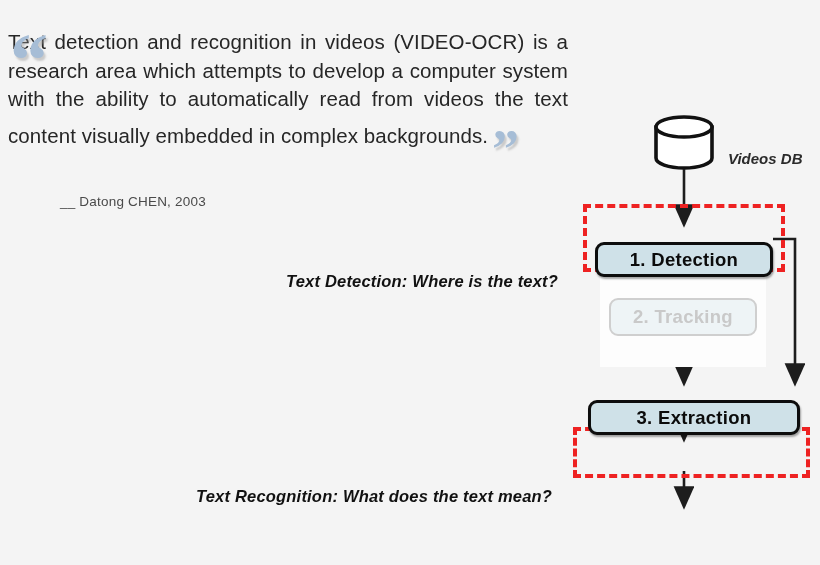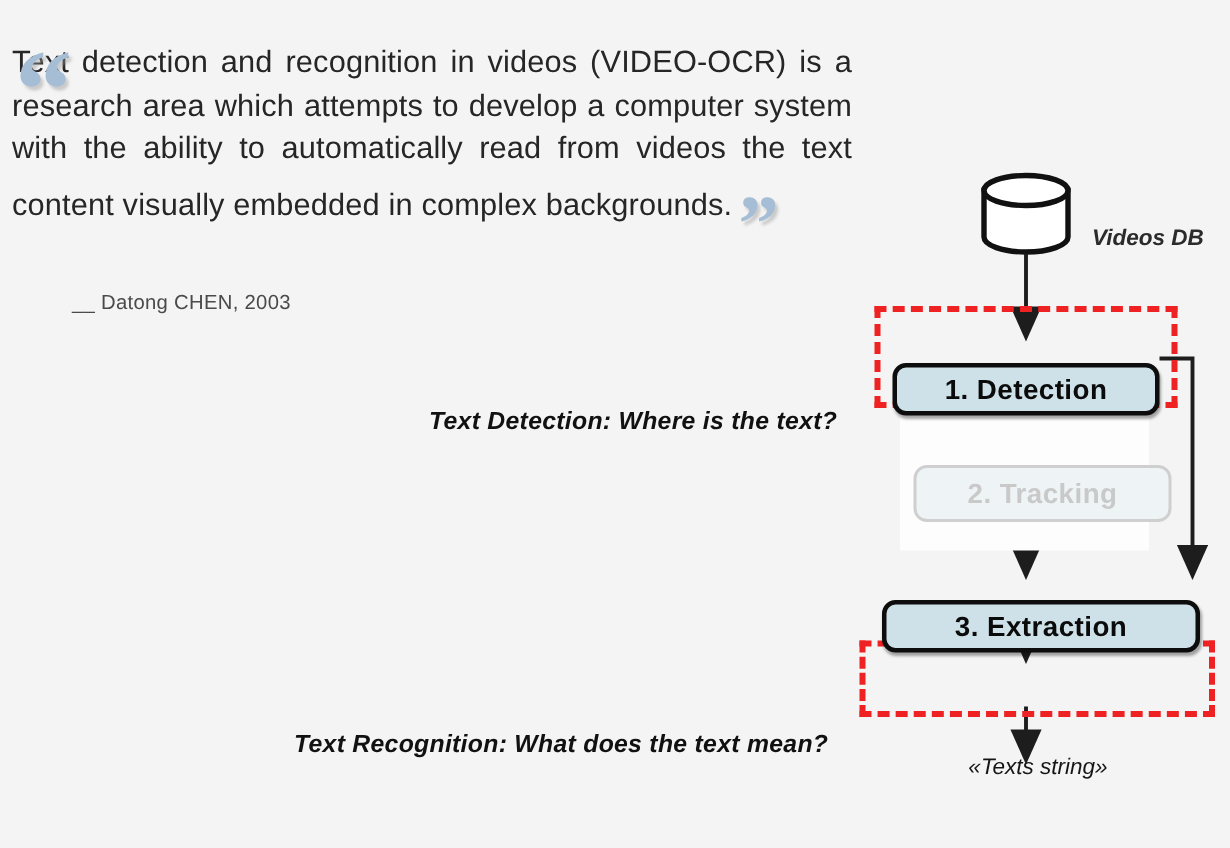--- a/index.html
+++ b/index.html
@@ -53,21 +53,21 @@
   }
   .quote-text {
     font-size: 20.5px;
     line-height: 28.5px;
     text-align: justify;
     text-justify: inter-word;
     color: #262626;
     letter-spacing: 0.1px;
   }
   .quote-attribution {
-    margin-left: 40px;
+    margin-left: 52px;
     margin-top: 26px;
     font-size: 13.5px;
     color: #4a4a4a;
     letter-spacing: 0.2px;
   }
 
   
   .caption {
     position: absolute;
     font-weight: 700;
@@ -134,22 +134,22 @@
     box-shadow: none;
   }
   #stage-detection {
     left: 35px;
     top: 114px;
     width: 178px;
     height: 35px;
   }
   #stage-tracking {
     left: 49px;
-    top: 202px;
-    width: 172px;
+    top: 190px;
+    width: 148px;
     height: 38px;
   }
   #stage-extraction {
     left: 28px;
     top: 272px;
     width: 212px;
     height: 35px;
   }
   #stage-ocr {
     left: 25px;
@@ -258,16 +258,15 @@
 
     <div class="db-label">Videos DB</div>
 
     <div class="highlight" id="highlight-detection"></div>
     <div class="highlight" id="highlight-ocr"></div>
 
     <div class="stage active" id="stage-detection">1. Detection</div>
     <div class="stage disabled" id="stage-tracking">2. Tracking</div>
     <div class="stage active" id="stage-extraction">3. Extraction</div>
 
-    <div class="output-label">«Texts string»</div>
   </div>
 
 </div>
 
 </body></html>

